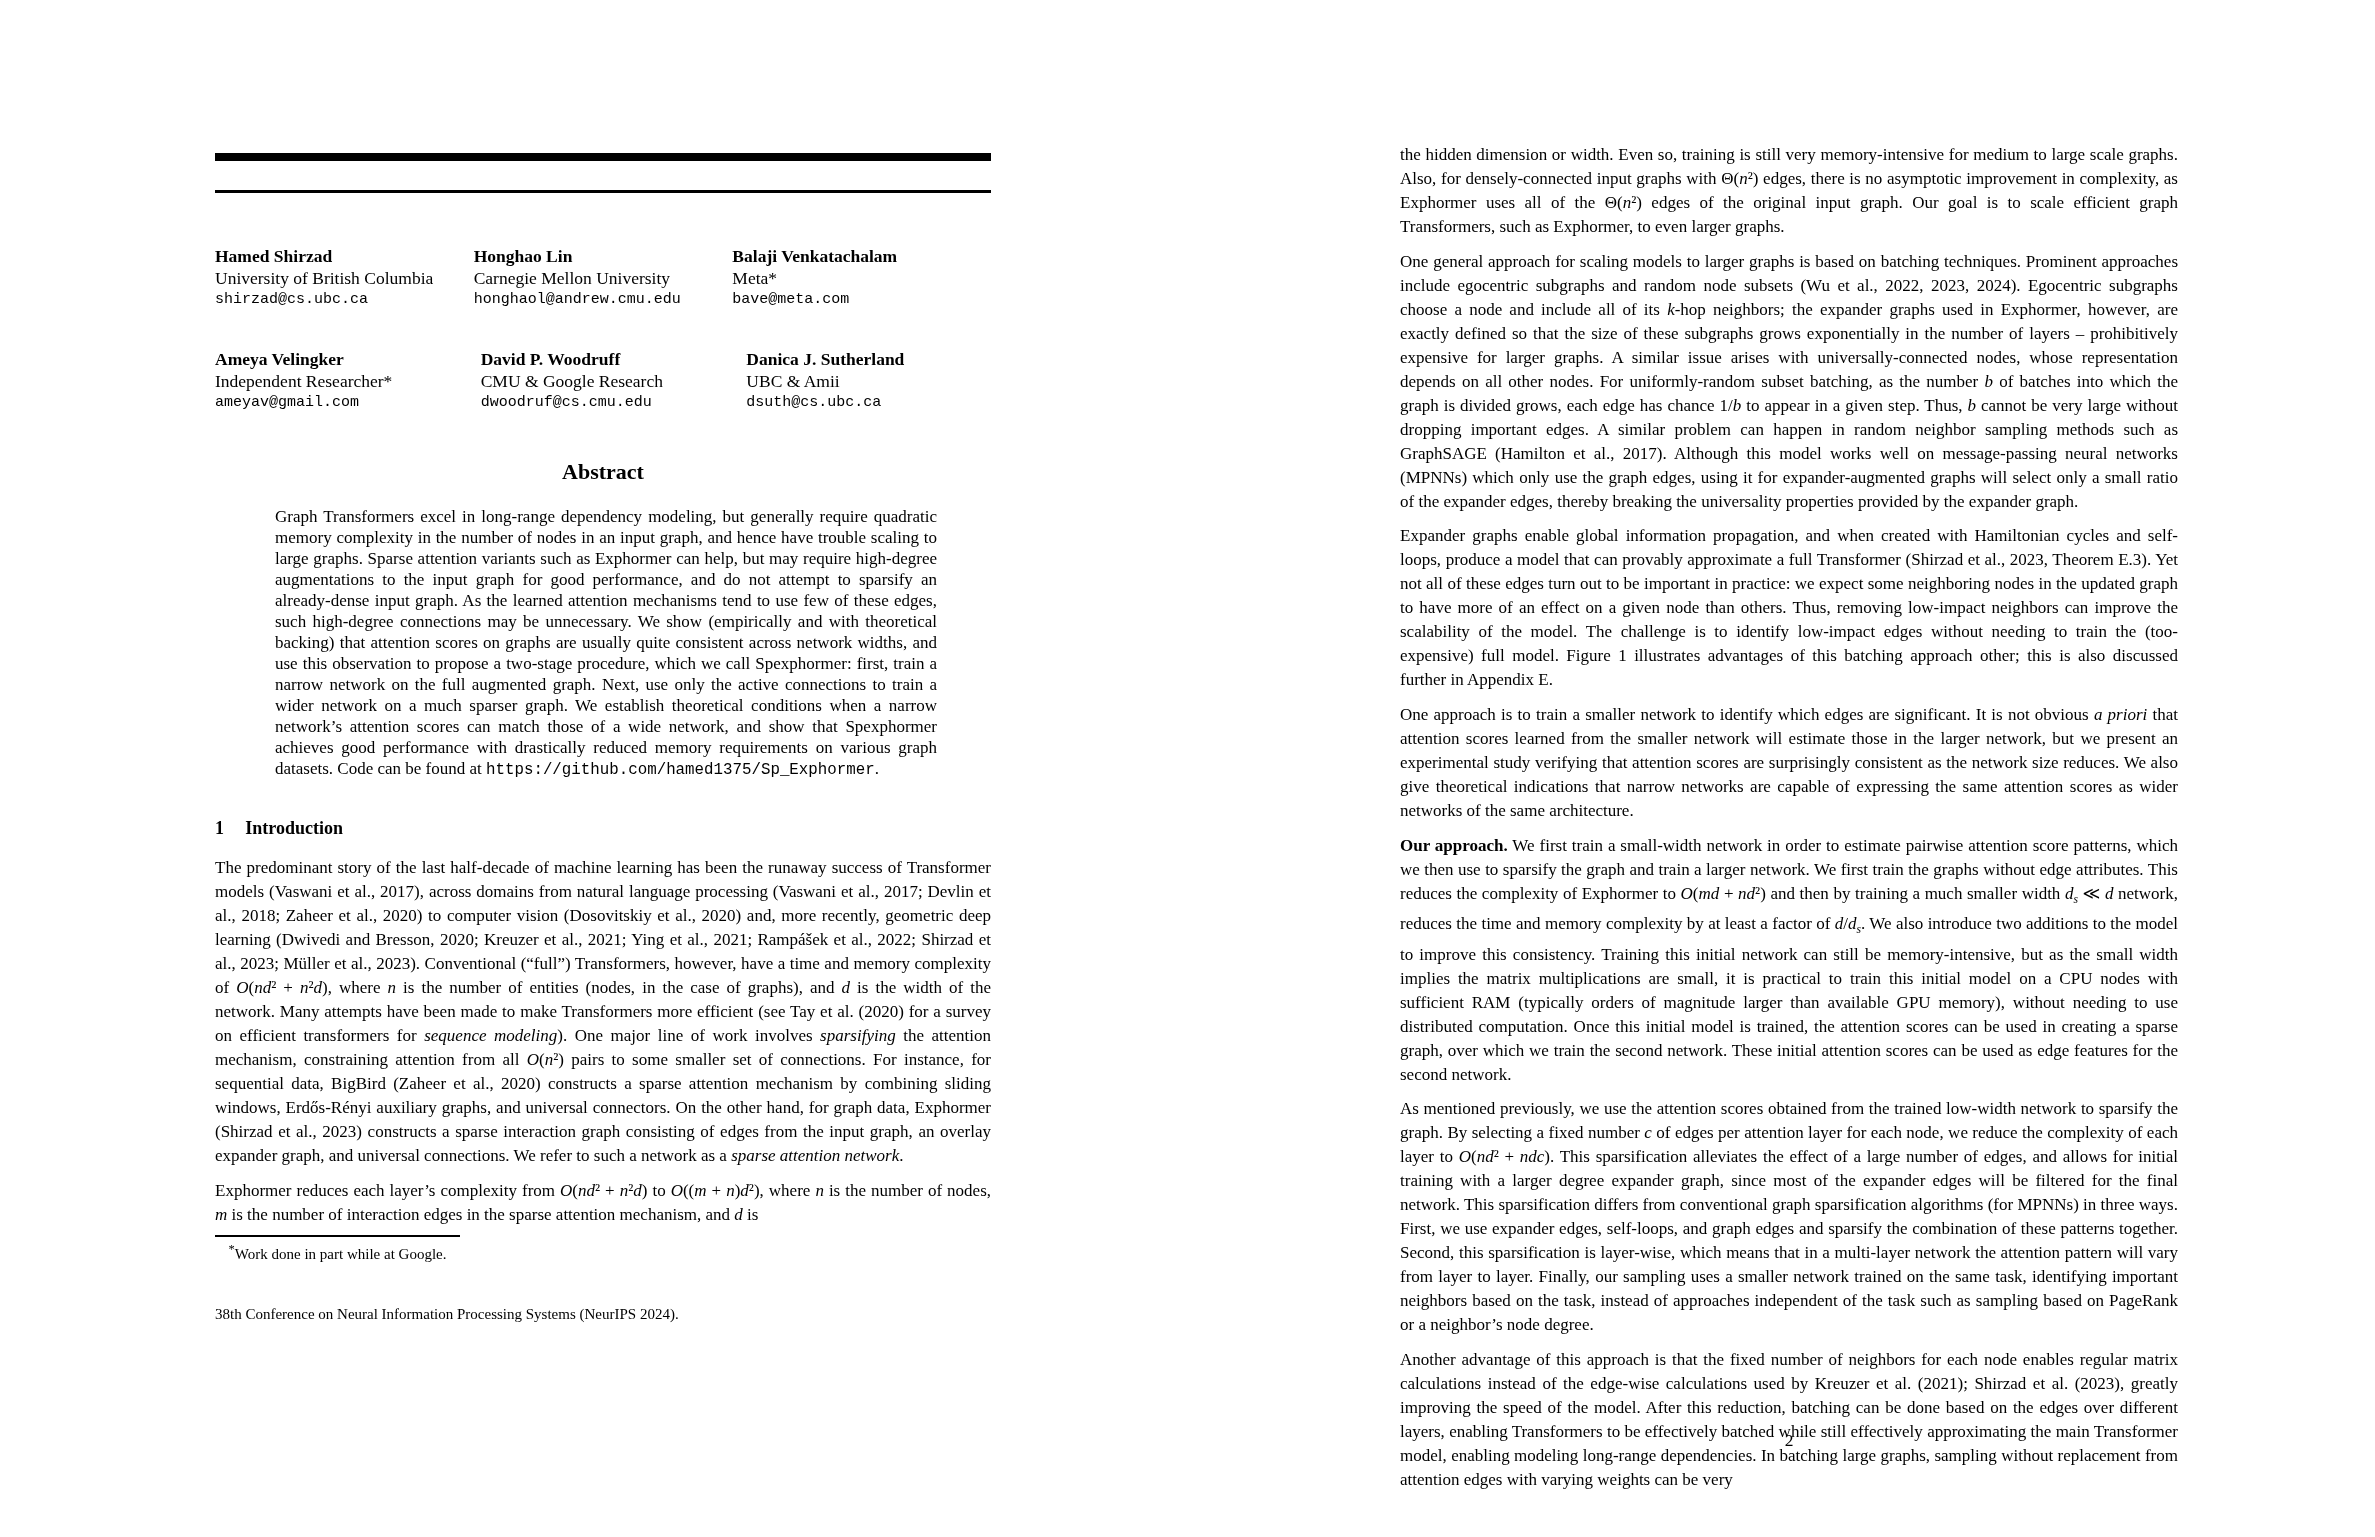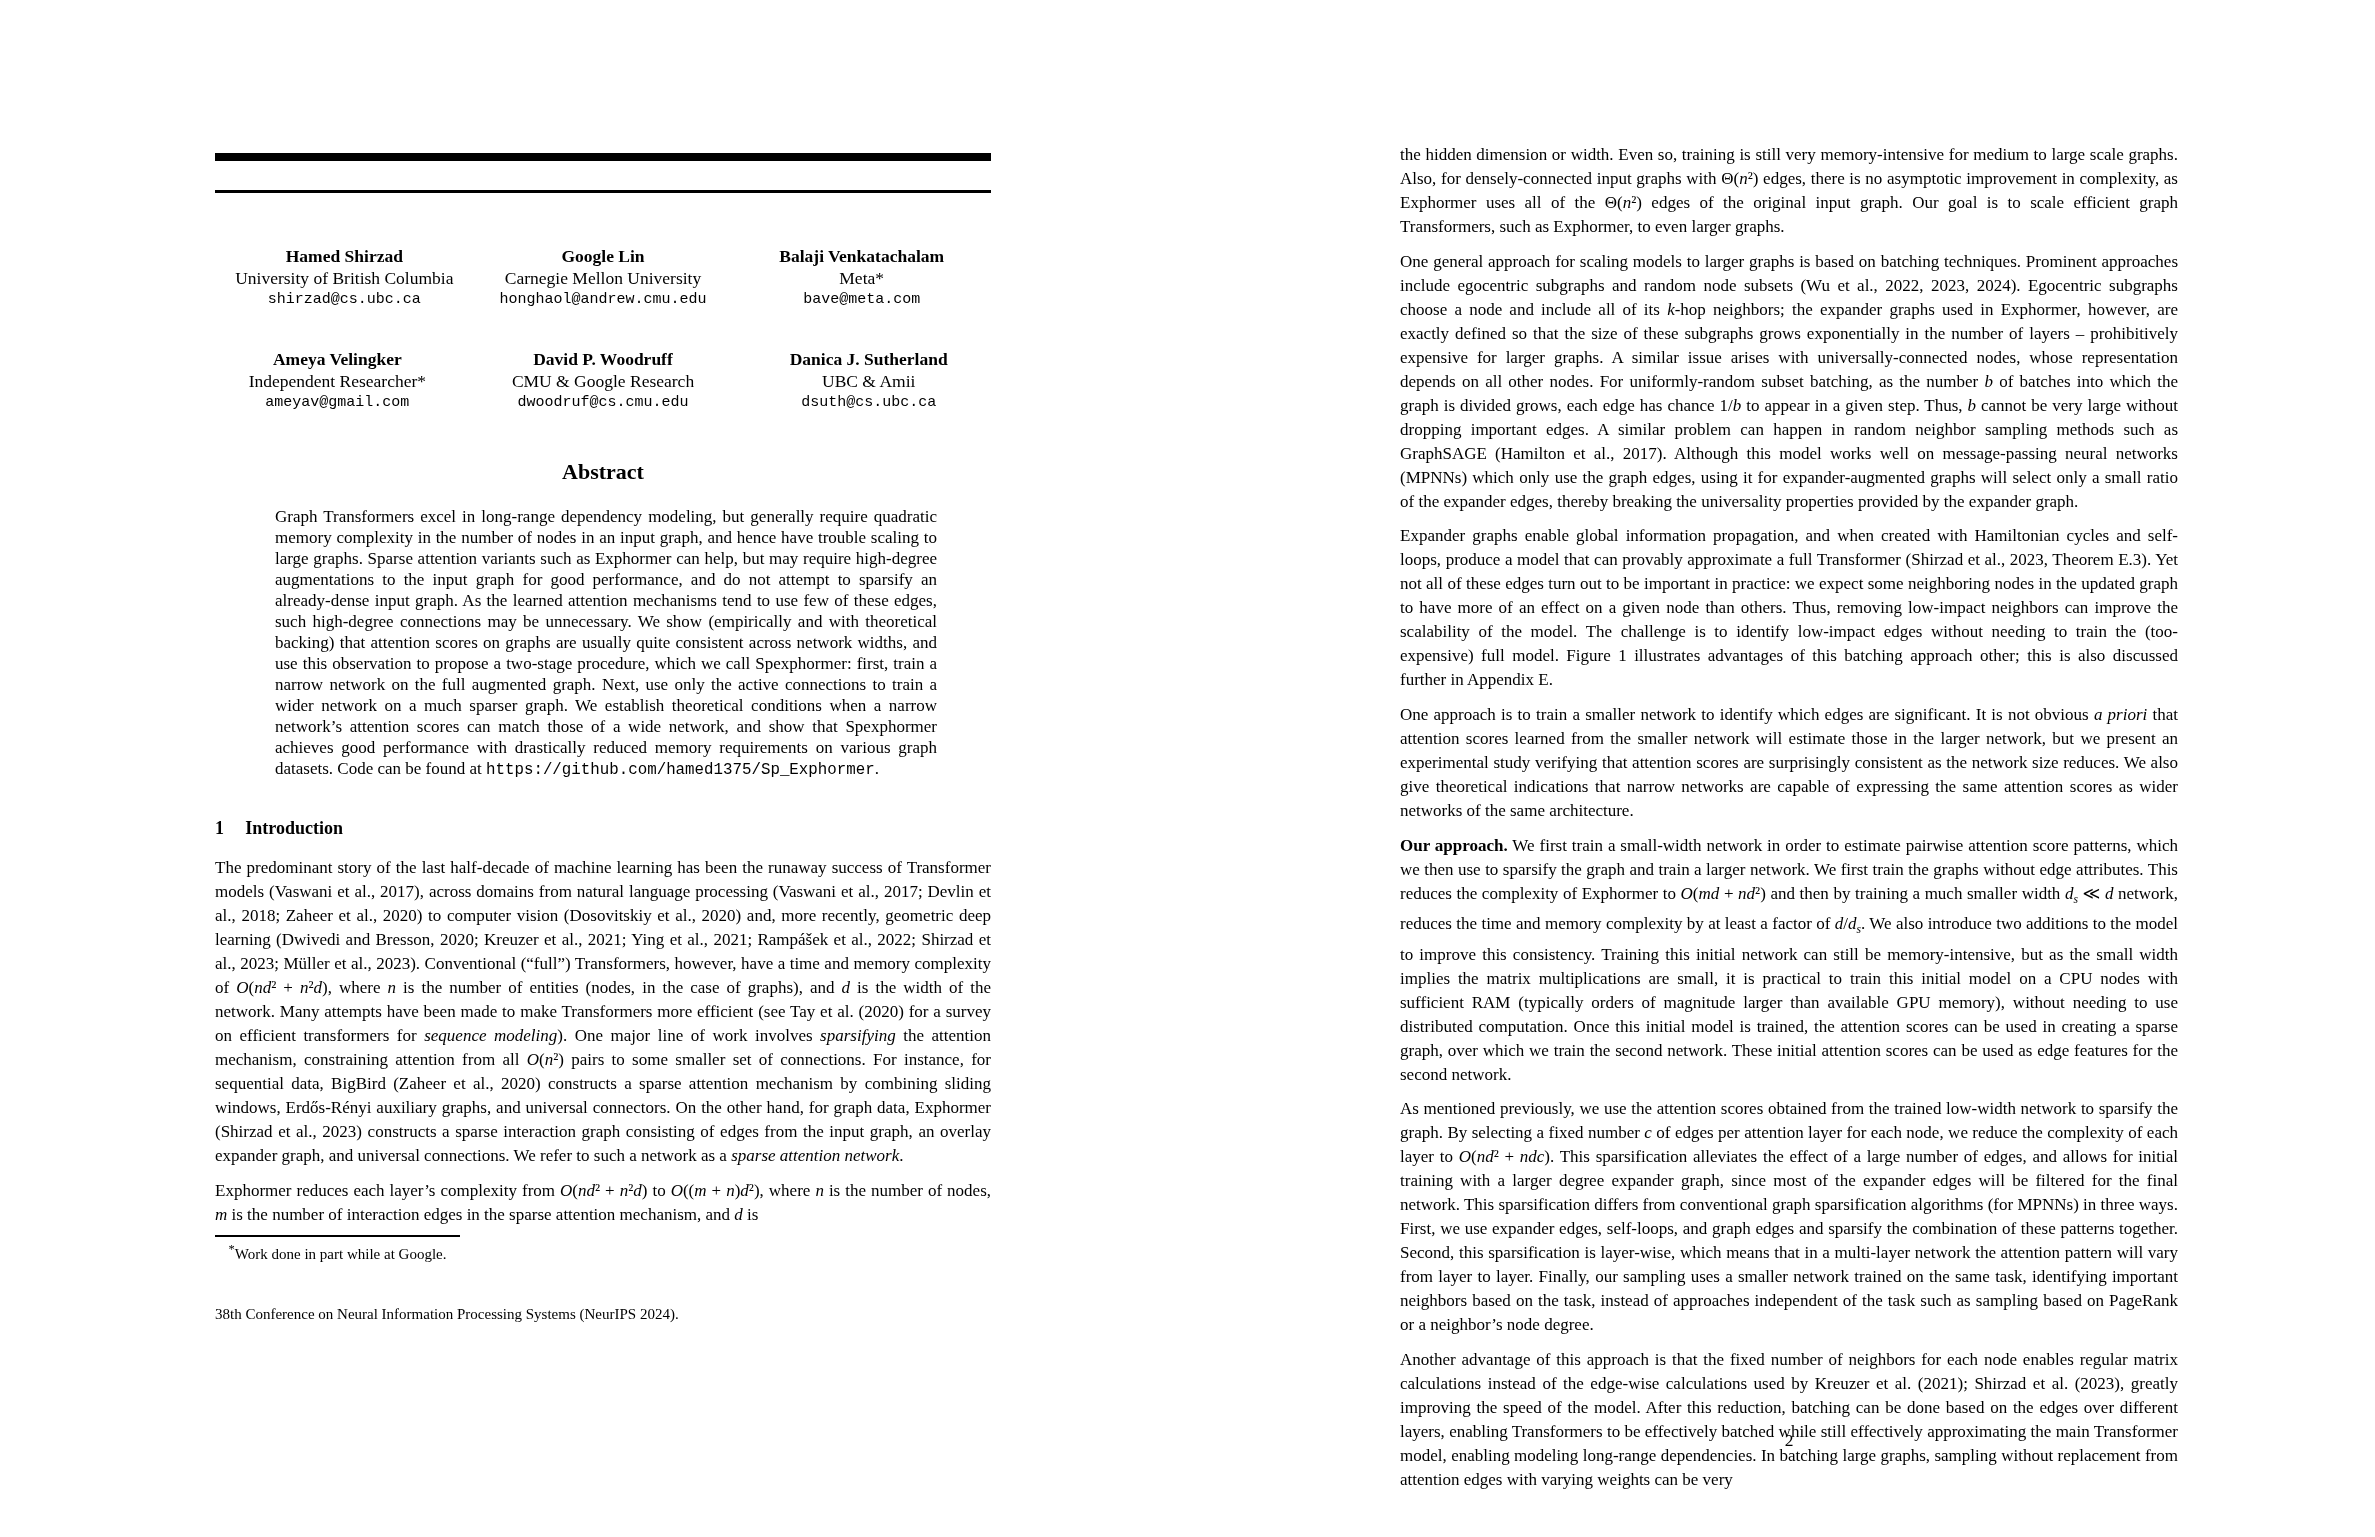--- a/index.html
+++ b/index.html
@@ -10,21 +10,21 @@
   .page-left { left:215px; top:153px; width:776px; }
   .page-right { left:1400px; top:143px; width:778px; }
 
   .rule-thick { height:7.8px; background:#000; }
   .rule-thin  { height:2.9px; background:#000; margin-top:29px; }
 
   .title { margin-top:23px; text-align:center; font-size:33px; font-weight:700; }
 
   .authors { display:flex; margin-top:52px; }
   .authors.second { margin-top:37px;gap:21px; }
-  .author { flex:1; text-align:center; font-size:17.5px; line-height:22px; }
+  .author { flex:1; font-size:17.5px; line-height:22px; }
   .author .name { font-weight:700; }
   .author .email { font-family:"Liberation Mono","DejaVu Sans Mono",monospace; font-size:15px; }
 
   .abstract-heading { margin-top:45px; text-align:center; font-size:22px; font-weight:700; }
   .abstract { margin:21.3px 54px 0 60px; text-align:justify; font-size:17px; line-height:21px; }
 
   .section-heading { margin-top:37px; font-size:18px; font-weight:700; }
   .section-heading .num { display:inline-block; margin-right:21.3px; }
 
   .body-par { margin-top:10.7px; text-align:justify; font-size:17px; line-height:24px; }
@@ -47,21 +47,21 @@
   <div class="rule-thick"></div>
   <div class="rule-thin"></div>
 
   <div class="authors">
     <div class="author">
       <div class="name">Hamed Shirzad</div>
       <div class="affil">University of British Columbia</div>
       <div class="email">shirzad@cs.ubc.ca</div>
     </div>
     <div class="author">
-      <div class="name">Google Lin</div>
+      <div class="name">Honghao Lin</div>
       <div class="affil">Carnegie Mellon University</div>
       <div class="email">honghaol@andrew.cmu.edu</div>
     </div>
     <div class="author">
       <div class="name">Balaji Venkatachalam</div>
       <div class="affil">Meta*</div>
       <div class="email">bave@meta.com</div>
     </div>
   </div>
 

